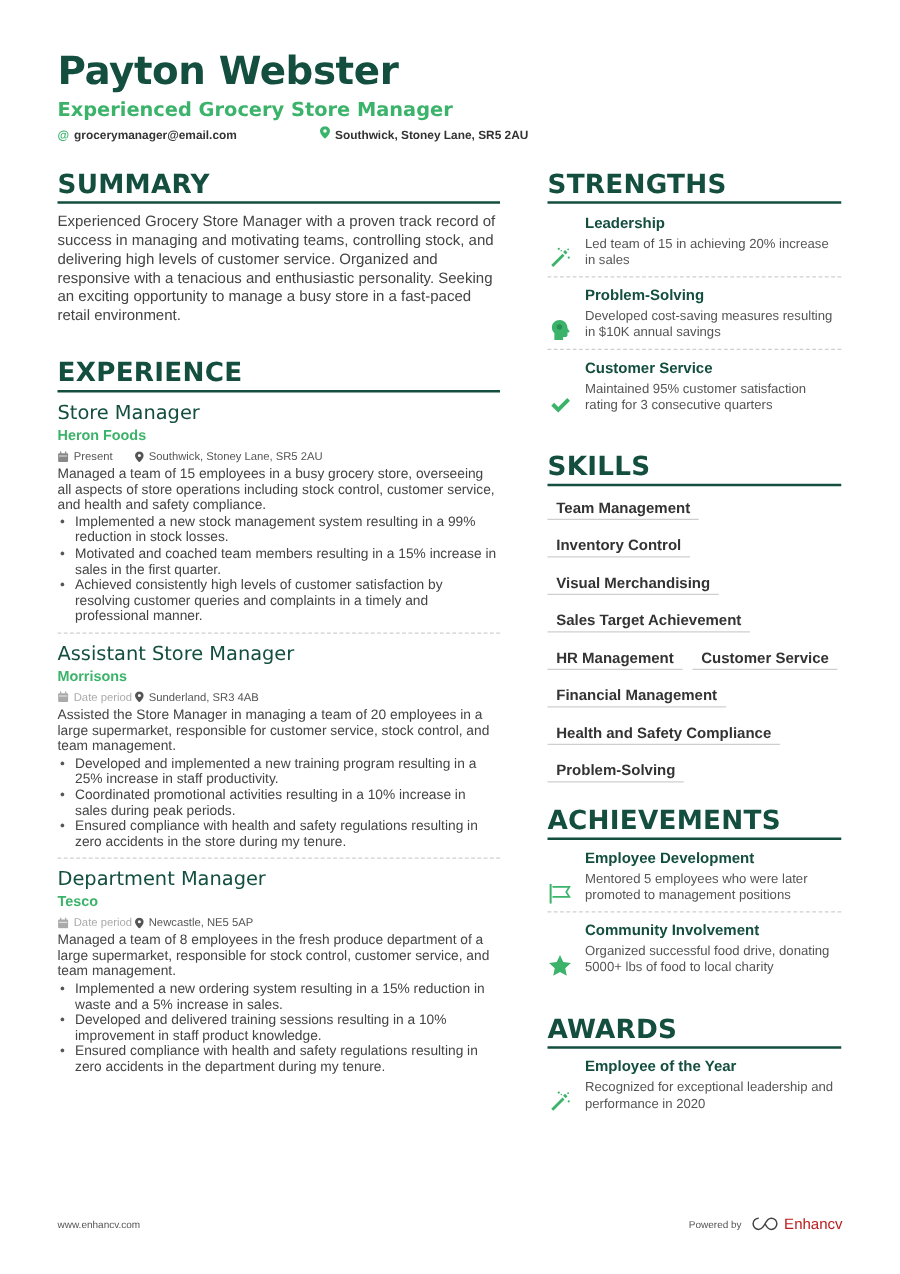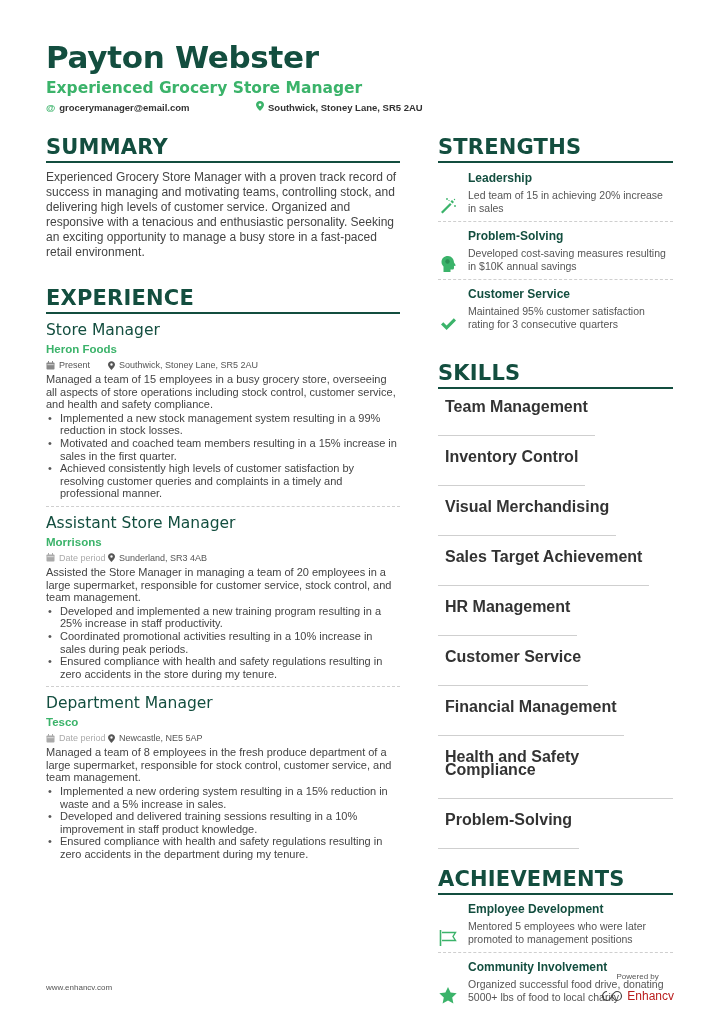--- a/index.html
+++ b/index.html
@@ -40,26 +40,26 @@
   .str-item { display: flex; gap: 10px; padding: 6px 0 6px 0; border-bottom: 1px dashed #cfcfcf; align-items: flex-end; }
   .str-item:last-child { border-bottom: none; }
   .str-icon { width: 20px; flex: 0 0 20px; display: flex; justify-content: center; padding-top: 1px; }
   .str-body { flex: 1; }
   .str-title { font-weight: bold; font-size: 12px; color: #134e3f; line-height: 16px; }
   .str-desc { font-size: 10.5px; color: #555; line-height: 13px; margin-top: 3px; }
 
   .strengths { margin-top: 1px; }
   .skills-section { margin-top: 22px; }
   .skills { display: flex; flex-wrap: wrap; column-gap: 8px; margin-top: 7px; }
-  .skill { font-weight: bold; font-size: 16px; color: #333; padding: 4px 7px 22px 7px; border-bottom: 1.5px solid #cfcfcf; margin-bottom: 10px; line-height: 13px; }
+  .skill { font-weight: bold; font-size: 12px; color: #333; padding: 4px 7px 2px 7px; border-bottom: 1.5px solid #cfcfcf; margin-bottom: 10px; line-height: 13px; }
   .ach-section { margin-top: 6px; }
   .awards-section { margin-top: 22px; }
 
   .footer { position: absolute; left: 46px; right: 46px; top: 972px; display: flex; justify-content: space-between; align-items: center; font-size: 8px; color: #555; }
-  .powered { display: flex; align-items: center; gap: 8px; flex-direction: column; }
+  .powered { display: flex; align-items: center; gap: 8px; }
   .brand { display: flex; align-items: center; gap: 4px; font-size: 12px; color: #b91c1c; }
 </style>
 </head>
 <body>
 
 <div class="page">
 
   <div class="header">
     <div class="name">Payton Webster</div>
     <div class="title">Experienced Grocery Store Manager</div>

